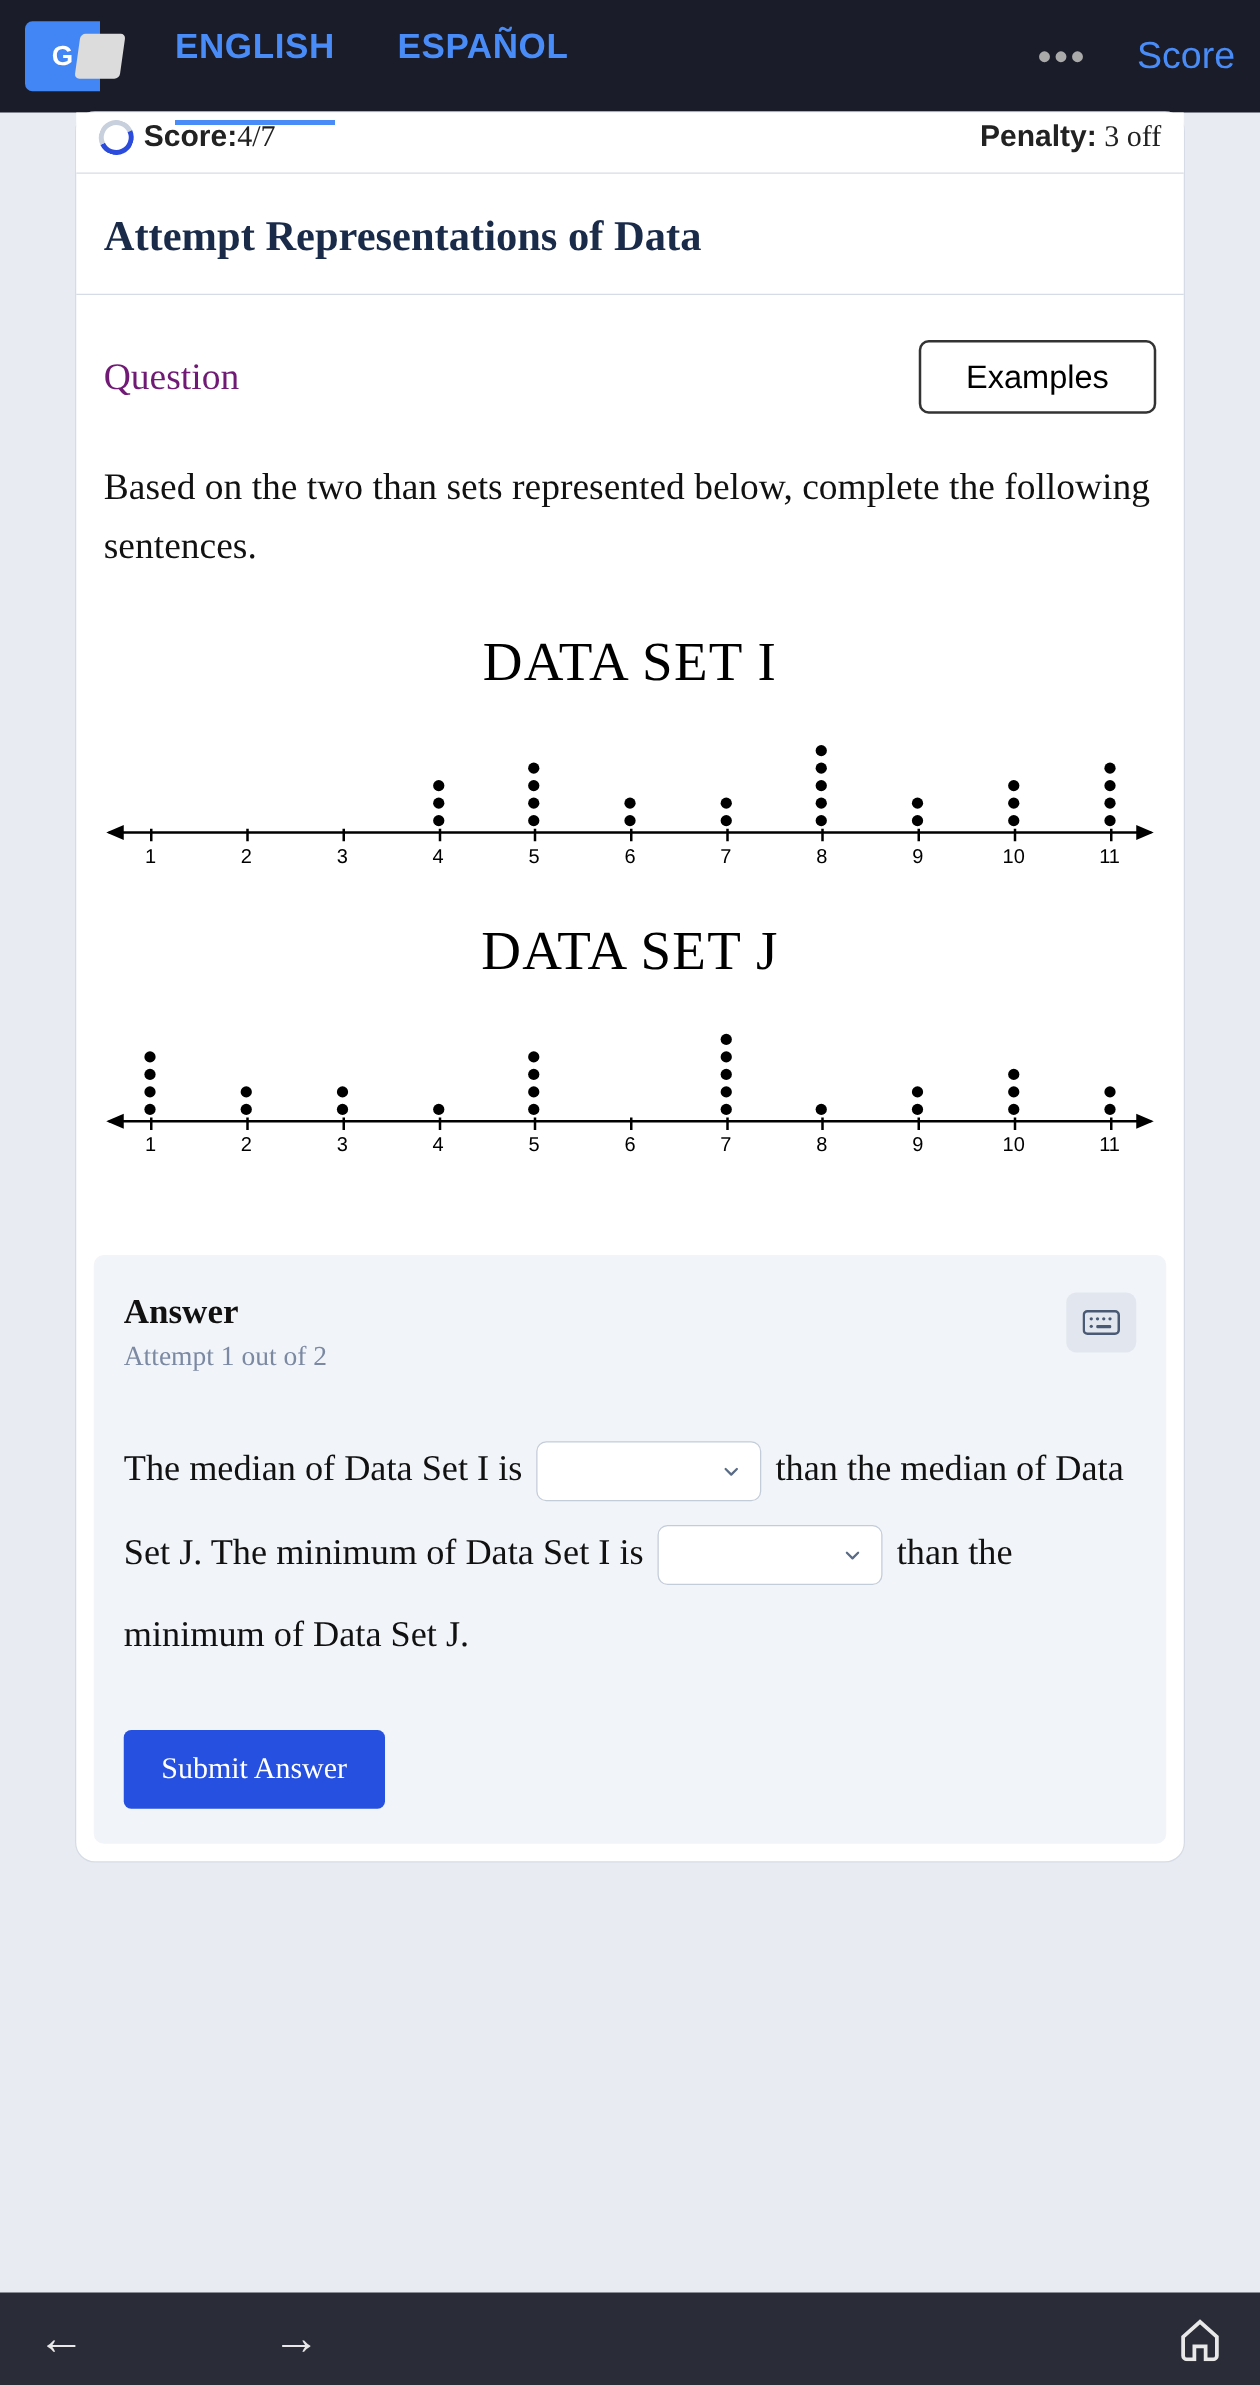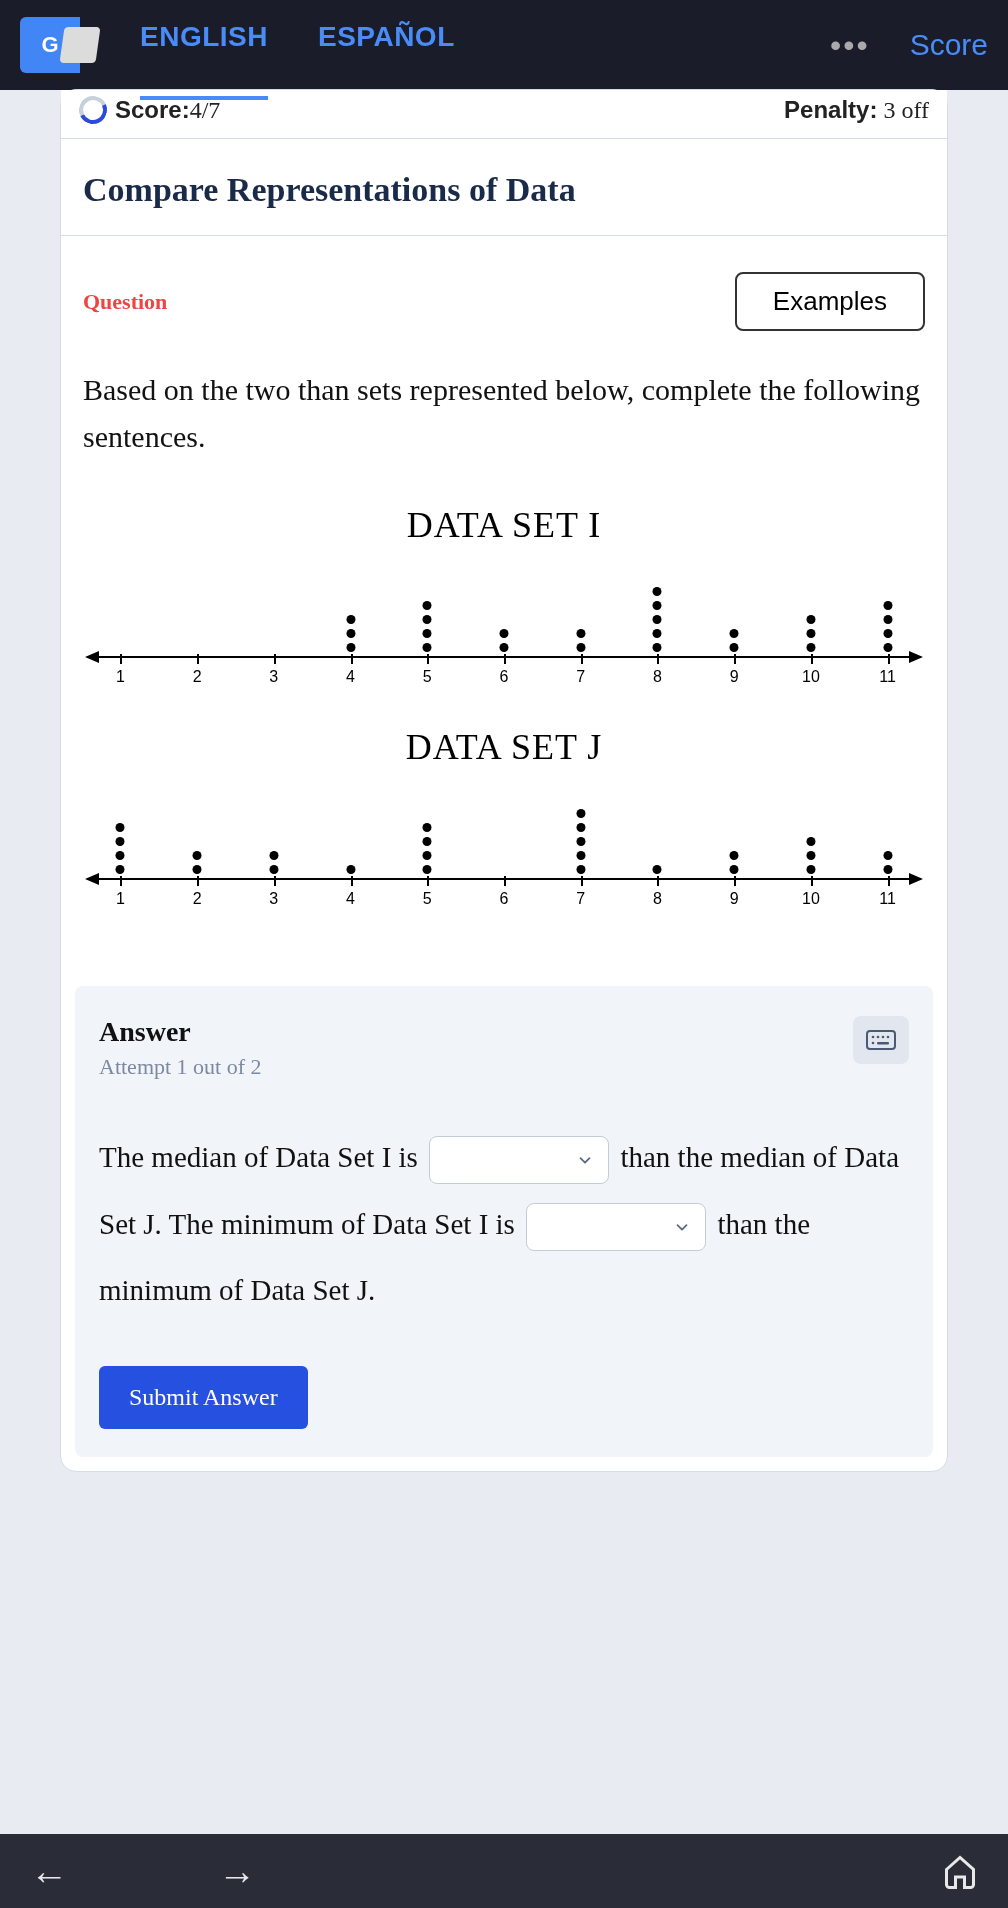--- a/index.html
+++ b/index.html
@@ -24,26 +24,26 @@
   .score-icon { width:28px; height:28px; border:4px solid #c8d0dd; border-bottom-color:#2b4bdd; border-right-color:#2b4bdd; border-radius:50%; margin-right:8px; transform:rotate(20deg); }
   .score-row .label { font-weight:700; }
   .score-row .val { font-weight:400;font-family:Liberation Serif, serif; }
   .score-row .penalty { margin-left:auto; }
   
   .title-row { padding: 32px 22px 26px 22px; border-bottom:1px solid #d6dce5; }
   .title-row h1 { font-family: Georgia, serif; font-size:34px; font-weight:700; color:#1a2b4a; }
   
   .qsection { padding: 36px 22px 20px 22px; }
   .qhead { display:flex; align-items:center; justify-content:space-between; margin-bottom: 36px; }
-  .qhead h2 { font-size:22px; font-weight:700; color:#ef4444; }
+  .qhead h2 { font-size:30px; font-weight:400; color:#701a75; }
   .examples-btn { border:2px solid #333; border-radius:8px; padding:12px 36px; font-size:26px; font-family: -apple-system, Helvetica, Arial, sans-serif; background:#fff; cursor:pointer; }
   .qtext { font-size:30px; line-height:1.55; color:#111; margin-bottom: 44px; }
   
   
-  .dotplot-title { text-align:center; font-size:36px; font-family:'Times New Roman', serif; margin: 14px 0 10px 0; letter-spacing:1px; }
+  .dotplot-title { text-align:center; font-size:44px; font-family:'Times New Roman', serif; margin: 14px 0 10px 0; letter-spacing:1px; }
   .dotplot { position:relative; height:130px; margin: 0 4px 40px 4px; }
   .axis { position:absolute; left:0; right:0; bottom:28px; height:2px; background:#000; }
   .axis::before, .axis::after { content:''; position:absolute; top:-5px; width:0; height:0; border-top:6px solid transparent; border-bottom:6px solid transparent; }
   .axis::before { left:-2px; border-right:14px solid #000; }
   .axis::after { right:-2px; border-left:14px solid #000; }
   .ticks { position:absolute; left:0; right:0; bottom:0; height:30px; }
   .tick { position:absolute; bottom:22px; width:2px; height:10px; background:#000; }
   .tick-label { position:absolute; bottom:0; transform:translateX(-50%); font-size:16px; font-family: Arial, sans-serif; }
   .dotcol { position:absolute; bottom:34px; transform:translateX(-50%); display:flex; flex-direction:column-reverse; align-items:center; gap:5px; }
   .dot { width:9px; height:9px; background:#000; border-radius:50%; }
@@ -85,21 +85,21 @@
 
 <div class="page-wrap">
   <div class="card">
     <div class="score-row">
       <div class="score-icon"></div>
       <span class="label">Score:</span>
         <span class="val"> 4/7</span>
       <span class="penalty"><span class="label">Penalty:</span><span class="val"> 3 off</span></span>
     </div>
     <div class="title-row">
-      <h1>Compare Representations of Data</h1>
+      <h1>Attempt Representations of Data</h1>
     </div>
 
     <div class="qsection">
       <div class="qhead">
         <h2>Question</h2>
         <button class="examples-btn">Examples</button>
       </div>
       <p class="qtext">Based on the two than sets represented below, complete the following sentences.</p>
 
       <div class="dotplot-title">DATA SET I</div>

